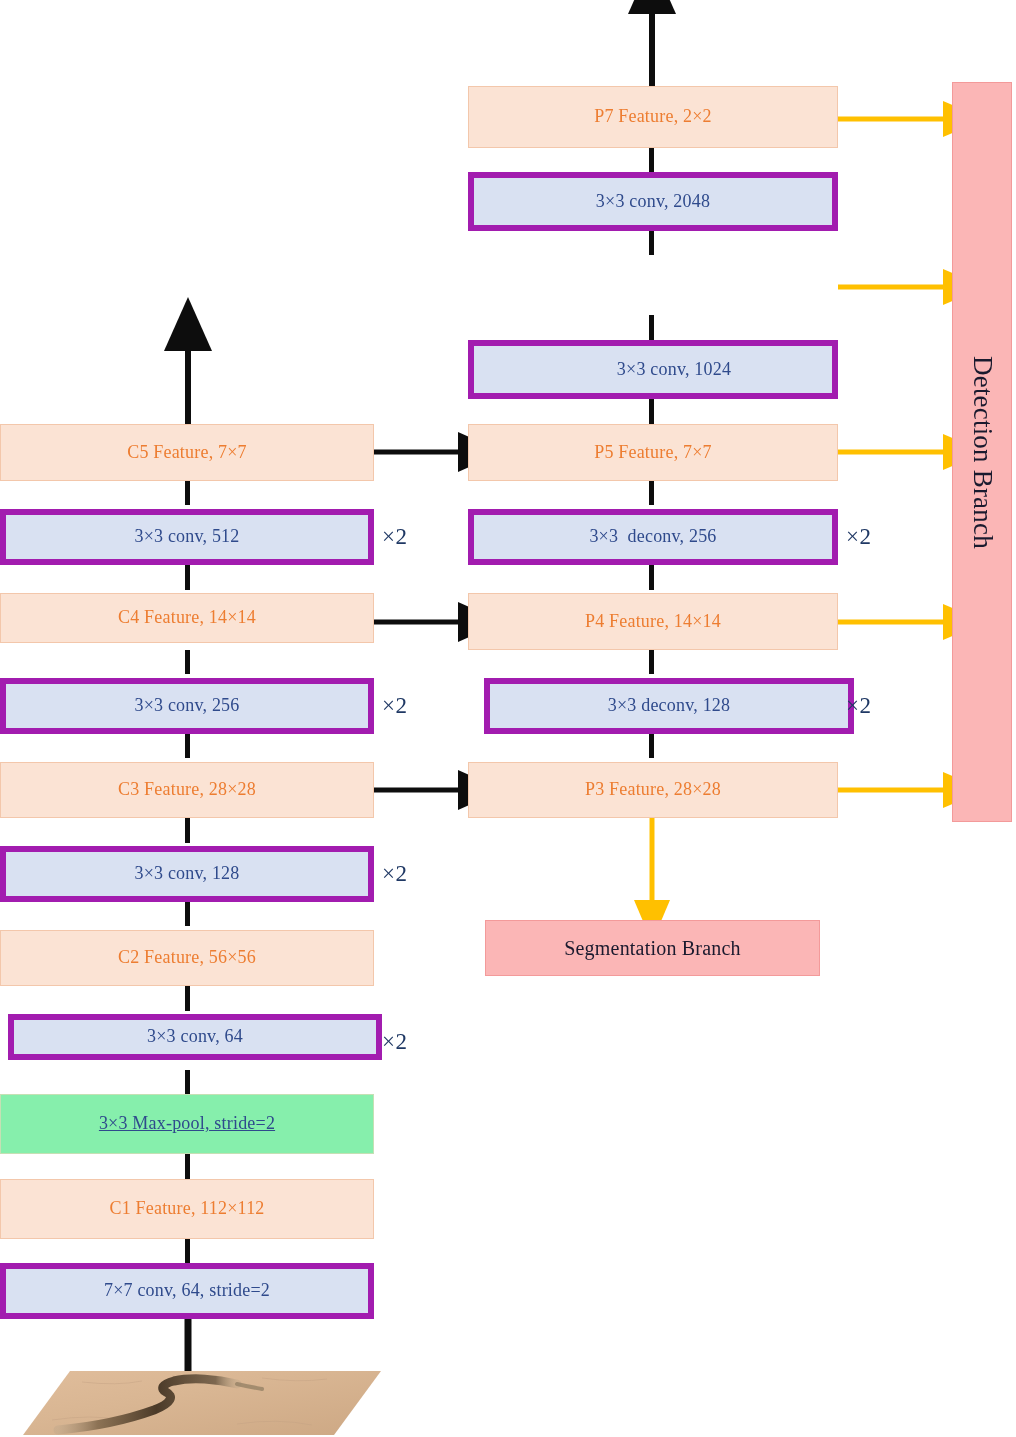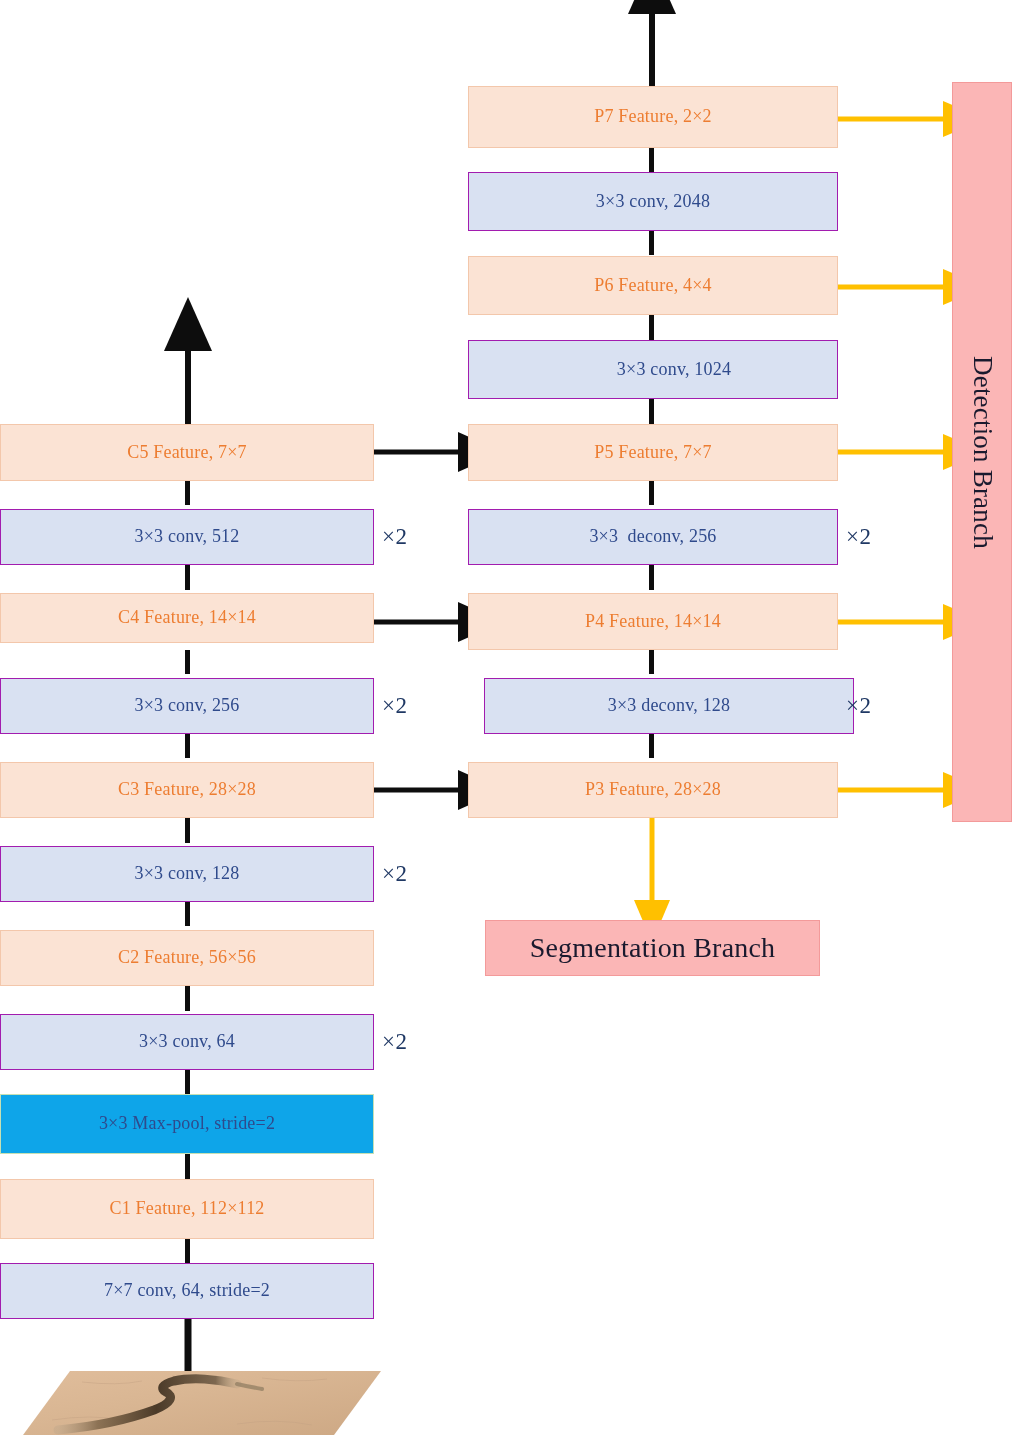--- a/index.html
+++ b/index.html
@@ -30,27 +30,28 @@
     letter-spacing: .2px;
     white-space: pre;
   }
   .node.feature {
     background: #fbe3d4;
     border: 1px solid #f3c7ab;
     color: #ED7D31;
   }
   .node.conv {
     background: #d9e1f2;
-    border: 1px solid #a21caf;
+    border: 6px solid #a21caf;
     color: #2F4A8C;
   }
   .node.pool {
-    background: #0ea5e9;
+    background: #86efac;
     border: 1px solid #c5e0b4;
     color: #2F4A8C;
+    text-decoration: underline;
   }
   .node.branch {
     background: #fbb6b6;
     border: 1px solid #f39a9a;
     color: #1a1a2e;
   }
   .node.branch-vertical {
     writing-mode: vertical-rl;
     text-orientation: mixed;
   }
@@ -159,52 +160,51 @@
   <div class="node conv" style="left:0px; top:678px; width:374px; height:56px;">3×3 conv, 256</div>
   <div class="mult" style="left:382px; top:693px;">×2</div>
 
   <div class="node feature" style="left:0px; top:762px; width:374px; height:56px;">C3 Feature, 28×28</div>
 
   <div class="node conv" style="left:0px; top:846px; width:374px; height:56px;">3×3 conv, 128</div>
   <div class="mult" style="left:382px; top:861px;">×2</div>
 
   <div class="node feature" style="left:0px; top:930px; width:374px; height:56px;">C2 Feature, 56×56</div>
 
-  <div class="node conv" style="left:0px; top:1014px; width:374px; height:56px;">3×3 conv, 64</div>
+  <div class="node conv" style="left:8px; top:1014px; width:374px; height:46px;">3×3 conv, 64</div>
   <div class="mult" style="left:382px; top:1029px;">×2</div>
 
   <div class="node pool" style="left:0px; top:1094px; width:374px; height:60px;">3×3 Max-pool, stride=2</div>
 
   <div class="node feature" style="left:0px; top:1179px; width:374px; height:60px;">C1 Feature, 112×112</div>
 
   <div class="node conv" style="left:0px; top:1263px; width:374px; height:56px;">7×7 conv, 64, stride=2</div>
 
   <div class="node feature" style="left:468px; top:86px; width:370px; height:62px;">P7 Feature, 2×2</div>
 
   <div class="node conv" style="left:468px; top:172px; width:370px; height:59px;">3×3 conv, 2048</div>
 
-  <div class="node feature" style="left:468px; top:256px; width:370px; height:59px;">P6 Feature, 4×4</div>
 
   <div class="node conv" style="left:468px; top:340px; width:370px; height:59px;padding-left:42px;">3×3 conv, 1024</div>
 
   <div class="node feature" style="left:468px; top:424px; width:370px; height:57px;">P5 Feature, 7×7</div>
 
   <div class="node conv" style="left:468px; top:509px; width:370px; height:56px;">3×3  deconv, 256</div>
   <div class="mult" style="left:846px; top:524px;">×2</div>
 
   <div class="node feature" style="left:468px; top:593px; width:370px; height:57px;">P4 Feature, 14×14</div>
 
   <div class="node conv" style="left:468px; top:678px; width:370px; height:56px;margin-left:16px;">3×3 deconv, 128</div>
   <div class="mult" style="left:846px; top:693px;">×2</div>
 
   <div class="node feature" style="left:468px; top:762px; width:370px; height:56px;">P3 Feature, 28×28</div>
 
   <div class="node branch branch-vertical" style="left:952px; top:82px; width:60px; height:740px; font-size:27px;">Detection Branch</div>
 
-  <div class="node branch" style="left:485px; top:920px; width:335px; height:56px; font-size:28px;">Segmentation Branch</div>
+  <div class="node branch" style="left:485px; top:920px; width:335px; height:56px; font-size:20px;">Segmentation Branch</div>
 
   <div id="input-plane" style="left:22px; top:1368px; width:360px; height:69px;">
     <svg class="plane-svg" width="360" height="69" viewBox="0 0 360 69">
       <defs>
         <linearGradient id="sandgrad" x1="0" y1="0" x2="1" y2="1">
           <stop offset="0%" stop-color="#e0bd9b"></stop>
           <stop offset="40%" stop-color="#d9b693"></stop>
           <stop offset="100%" stop-color="#cdA884"></stop>
         </linearGradient>
         <linearGradient id="wormgrad" x1="0" y1="0" x2="1" y2="0">

